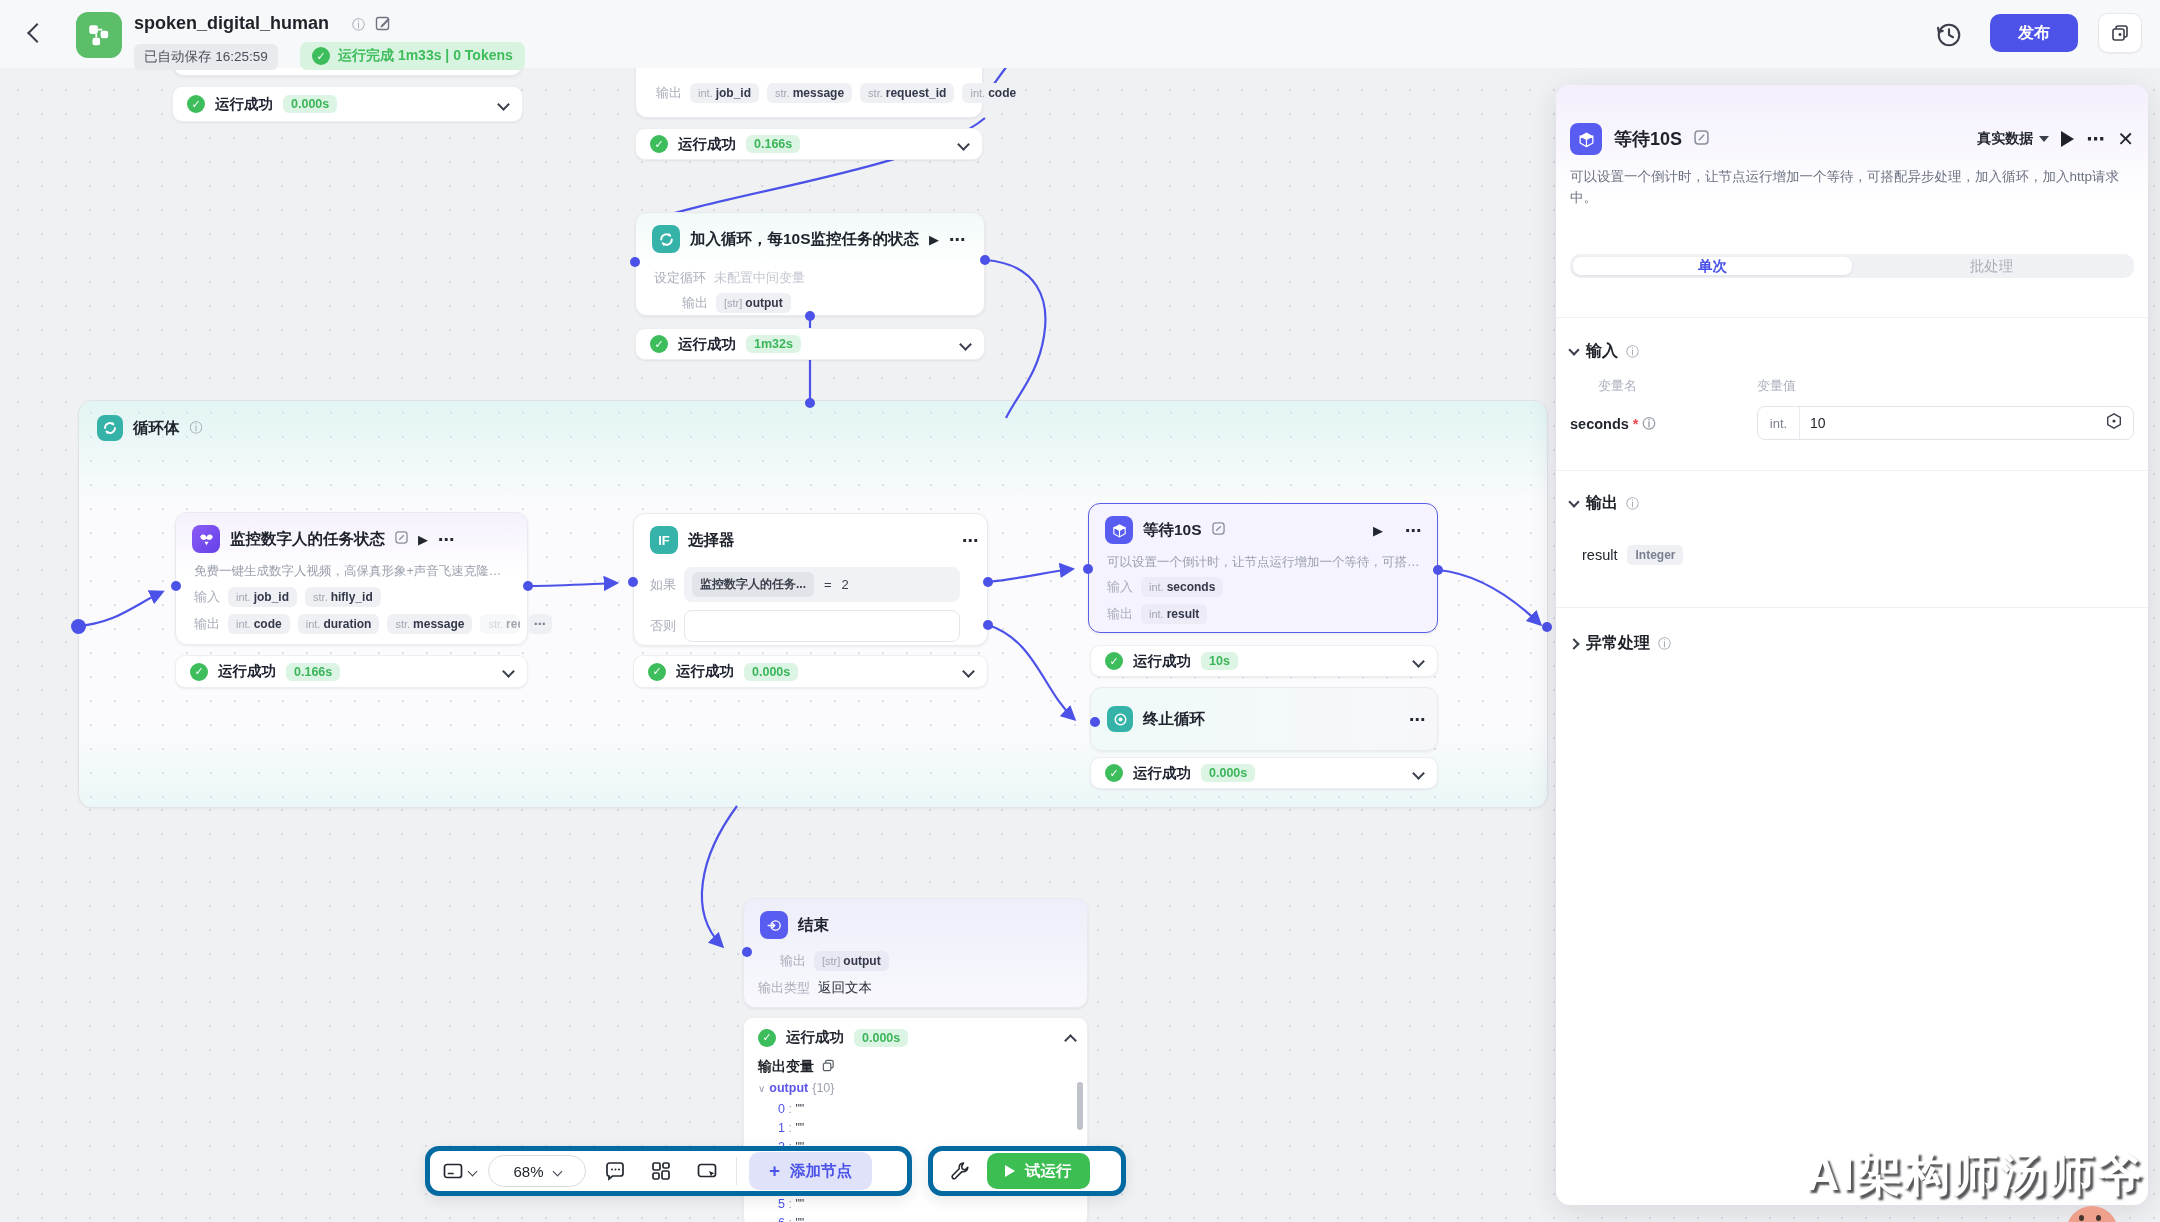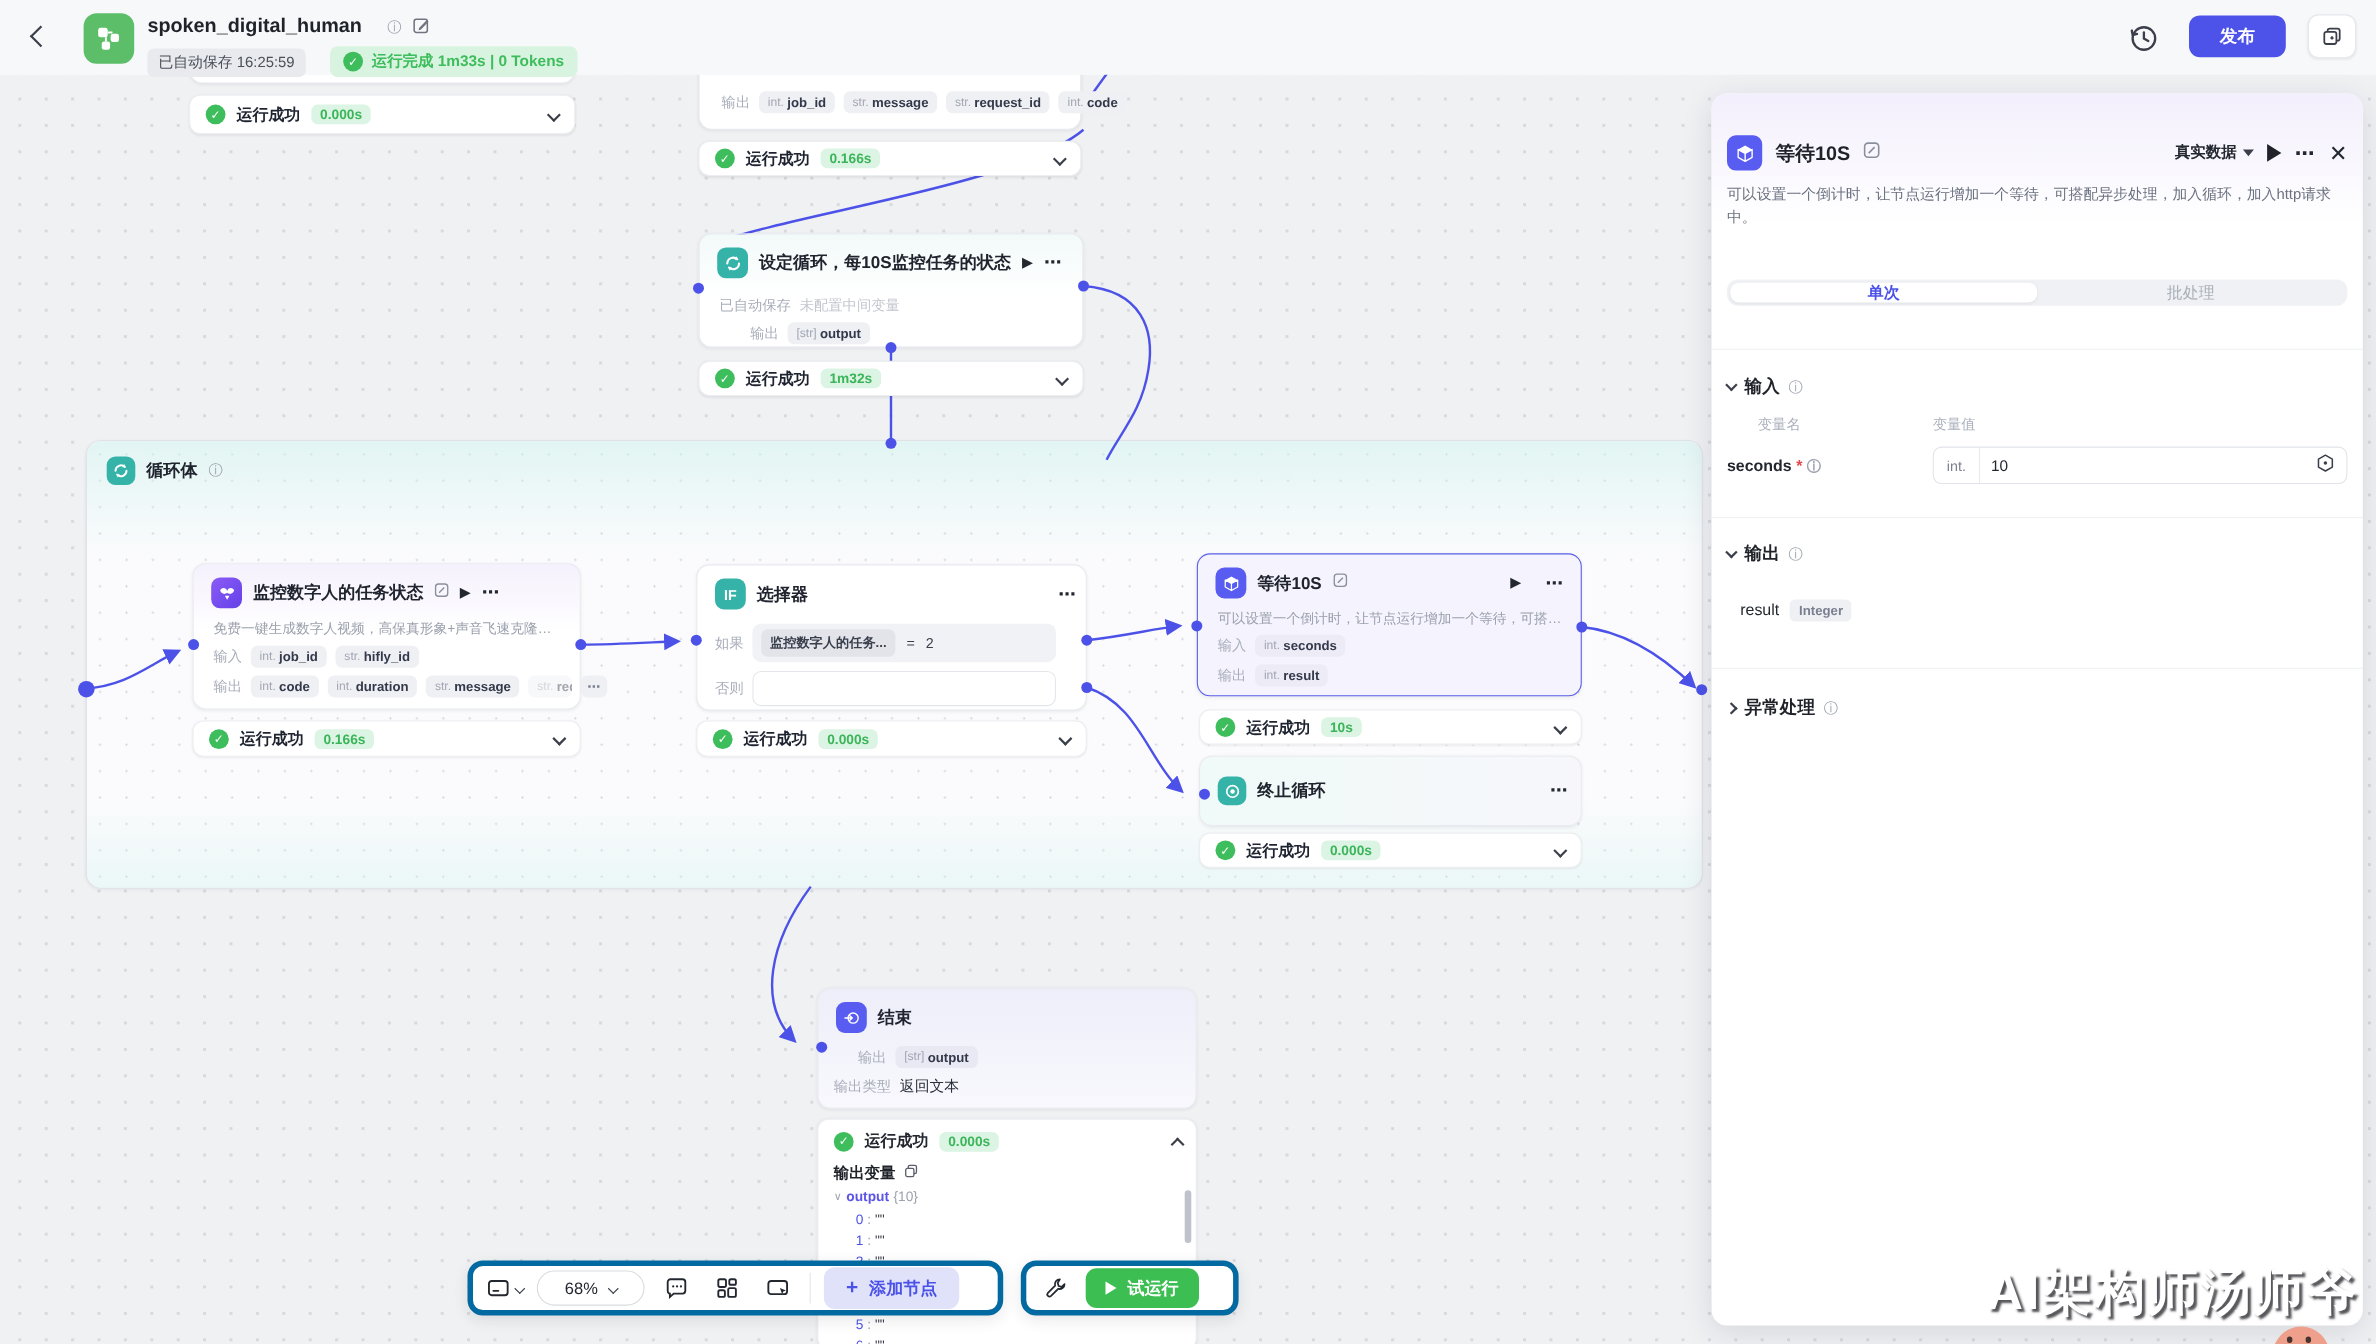--- a/index.html
+++ b/index.html
@@ -179,26 +179,26 @@
   </div>
 
   <div class="node" style="left:635px; top:212px; width:350px; height:104px; background:linear-gradient(180deg,#F2FAF9,#ffffff 55%);">
     <div class="nhead">
       <span class="nicon teal">
         <svg width="17" height="17" viewBox="0 0 16 16">
             <path d="M3 8a5 5 0 0 1 8.5-3.5M13 8a5 5 0 0 1-8.5 3.5" stroke="#fff" stroke-width="1.8" fill="none" stroke-linecap="round"></path>
             <path d="M11 1.8 l1 2.8-3 .2z M5 14.2 l-1-2.8 3-.2z" fill="#fff"></path>
           </svg>
       </span>
-      <span class="ntitle">设定循环，每10S监控任务的状态</span>
+      <span class="ntitle">加入循环，每10S监控任务的状态</span>
       <span class="hplay">▶</span>
       <span class="hmore">⋯</span>
     </div>
     <div class="nrow" style="left:18px; top:56px;">
-      <span class="lbl">已自动保存</span>
+      <span class="lbl">设定循环</span>
       <span style="font-size:13px;color:#C2C6CF;">未配置中间变量</span>
     </div>
     <div class="nrow" style="left:46px; top:80px;">
       <span class="lbl">输出</span>
       <span class="chip">
           <span class="t">[str]</span>
           <span class="v">output</span>
         </span>
     </div>
   </div>

